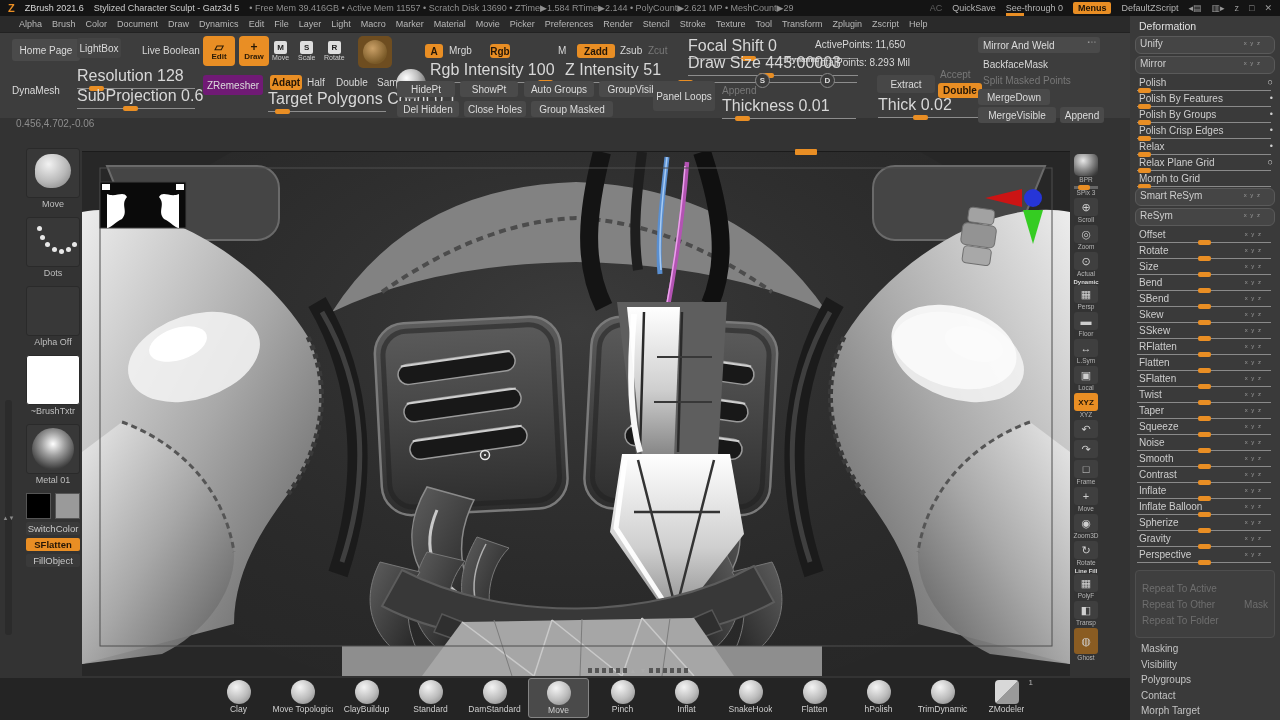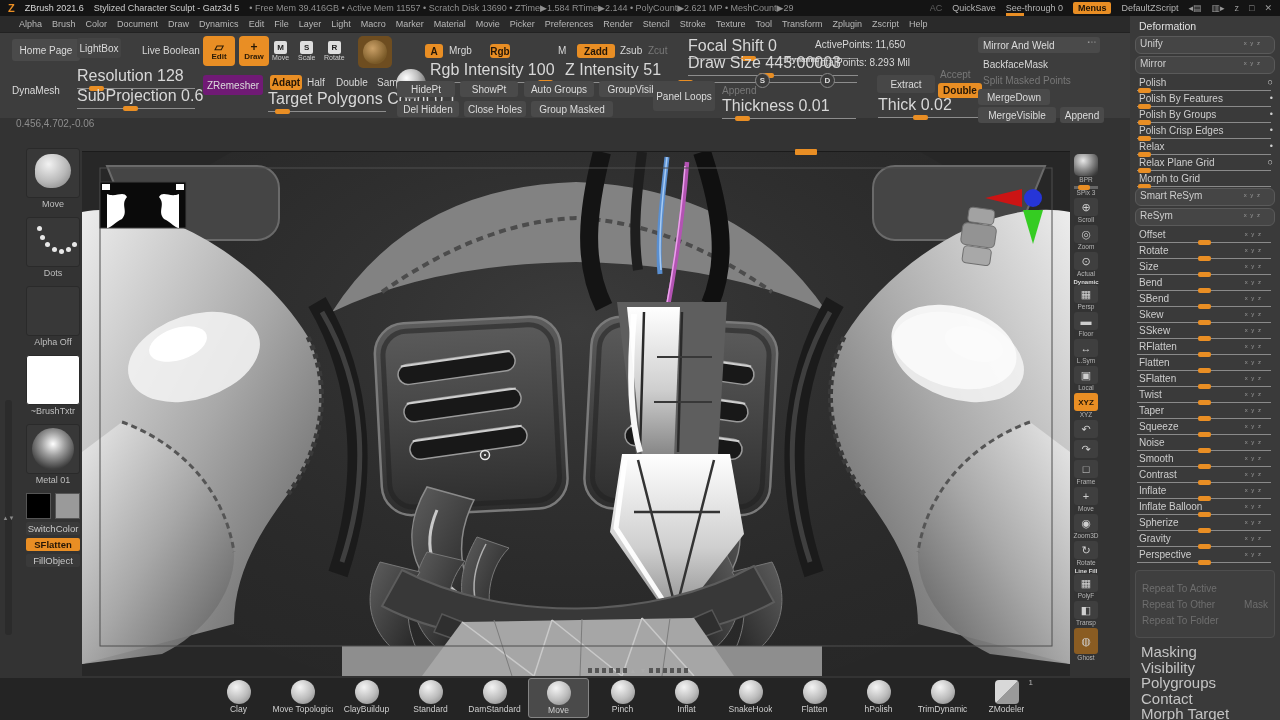--- a/index.html
+++ b/index.html
@@ -99,21 +99,21 @@
   .rp-title{font-size:10.5px;color:#e0e0e0;padding:2px 4px 4px;}
   .drow{position:relative;height:16px;}
   .drow.button{height:16px;background:#454545;border:1px solid #5a5a5a;border-radius:6px;margin-bottom:2px;}
   .dlabel{position:absolute;left:4px;top:1px;font-size:10px;color:#cecece;white-space:nowrap;}
   .daxes{position:absolute;right:13px;top:3px;font-size:6px;color:#9a9a9a;letter-spacing:1px;}
   .dradio{position:absolute;right:2px;top:1px;font-size:9px;color:#d0d0d0;}
   .dtrack{position:absolute;left:2px;right:4px;bottom:1px;height:1px;background:#8a8a8a;}
   .dhandle{position:absolute;top:-2px;width:13px;height:5px;background:var(--accent);border-radius:2px;margin-left:-6px;}
   .dis-group{margin:6px 0 4px;border:1px solid #4e4e4e;border-radius:4px;background:#3f3f3f;padding:12px 6px 6px;}
   .dis-row{display:flex;justify-content:space-between;font-size:10px;color:#6e6e6e;height:16px;}
-  .sec{font-size:15px;color:#c4c4c4;padding:1px 6px;height:13.5px;}
+  .sec{font-size:10px;color:#c4c4c4;padding:1px 6px;height:13.5px;}
   
   .btray{position:absolute;left:0;top:678px;width:1130px;height:42px;background:#242424;
     display:flex;align-items:flex-start;padding-left:208px;box-sizing:border-box;gap:3px;}
   .b-item{width:61px;height:40px;display:flex;flex-direction:column;align-items:center;justify-content:flex-start;
     border-radius:3px;position:relative;padding-top:2px;box-sizing:border-box;}
   .b-item.selected{background:#4a4a4a;border:1px solid #858585;}
   .b-thumb{width:24px;height:24px;border-radius:50%;background:radial-gradient(circle at 38% 30%,#f4f4f4,#bcbcbc 55%,#7e7e7e);}
   .b-label{font-size:8.5px;color:#cfcfcf;white-space:nowrap;overflow:hidden;max-width:60px;}
   .b-badge{position:absolute;right:4px;top:0;font-size:8px;color:#b5b5b5;}
   .b-item.cube .b-thumb{border-radius:4px;background:

